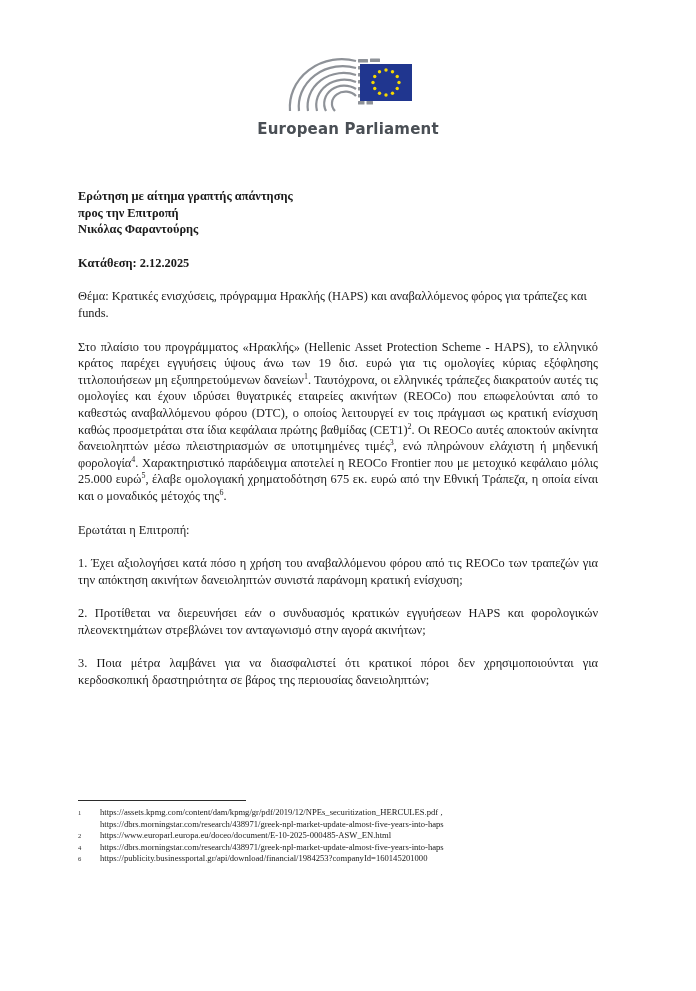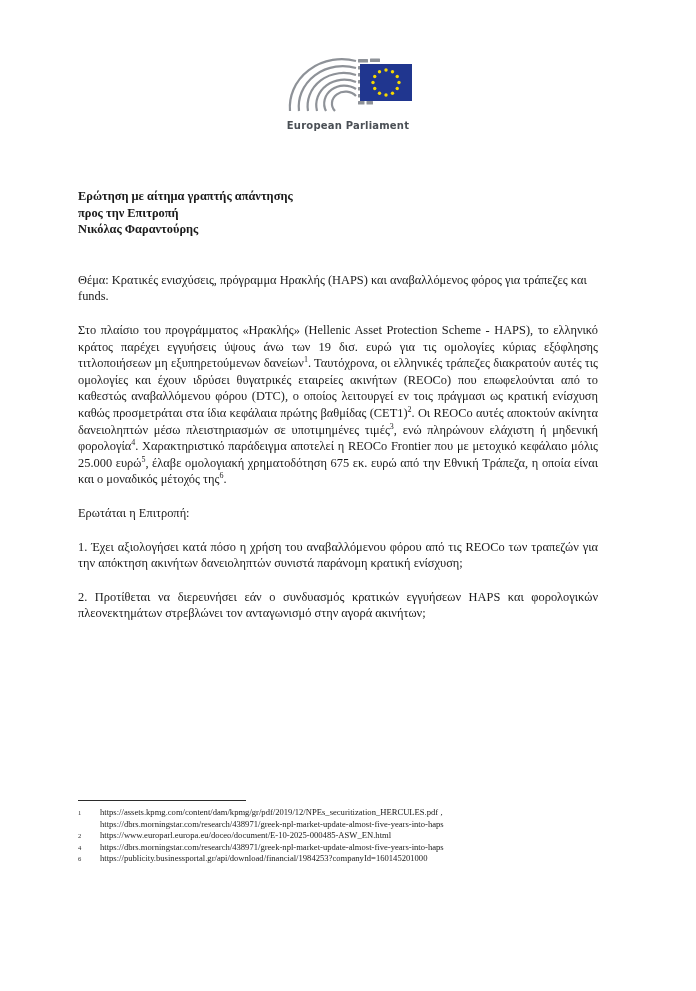--- a/index.html
+++ b/index.html
@@ -34,21 +34,21 @@
     align-items: center;
   }
   .logo-mark {
     width: 132px;
     height: 62px;
     display: block;
   }
   .logo-wordmark {
     margin-top: 6px;
     font-family: "DejaVu Sans", "Liberation Sans", sans-serif;
-    font-size: 10px;
+    font-size: 15px;
     font-weight: 600;
     letter-spacing: 0.2px;
     color: #4a4f55;
     text-align: center;
   }
 
   
   .content {
     position: absolute;
     left: 78px;
@@ -166,20 +166,21 @@
   <div class="content">
 
     <div>
       <div class="hdr-line bold">Ερώτηση με αίτημα γραπτής απάντησης</div>
       <div class="hdr-line bold">προς την Επιτροπή</div>
       <div class="hdr-line bold">Νικόλας Φαραντούρης</div>
     </div>
 
     <div class="gap-md"></div>
 
+    <div class="hdr-line bold">Κατάθεση: 2.12.2025</div>
 
     <div class="gap-md"></div>
 
     <p class="para nojust">Θέμα: Κρατικές ενισχύσεις, πρόγραμμα Ηρακλής (HAPS) και αναβαλλόμενος φόρος για τράπεζες και funds.</p>
 
     <div class="gap-md"></div>
 
     <p class="para"><span>Στο πλαίσιο του προγράμματος «Ηρακλής» (Hellenic Asset Protection Scheme - HAPS), το ελληνικό κράτος παρέχει εγγυήσεις ύψους άνω των 19 δισ. ευρώ για τις ομολογίες κύριας εξόφλησης τιτλοποιήσεων μη εξυπηρετούμενων δανείων</span><sup>1</sup><span>. Ταυτόχρονα, οι ελληνικές τράπεζες διακρατούν αυτές τις ομολογίες και έχουν ιδρύσει θυγατρικές εταιρείες ακινήτων (REOCo) που επωφελούνται από το καθεστώς αναβαλλόμενου φόρου (DTC), ο οποίος λειτουργεί εν τοις πράγμασι ως κρατική ενίσχυση καθώς προσμετράται στα ίδια κεφάλαια πρώτης βαθμίδας (CET1)</span><sup>2</sup><span>. Οι REOCo αυτές αποκτούν ακίνητα δανειοληπτών μέσω πλειστηριασμών σε υποτιμημένες τιμές</span><sup>3</sup><span>, ενώ πληρώνουν ελάχιστη ή μηδενική φορολογία</span><sup>4</sup><span>. Χαρακτηριστικό παράδειγμα αποτελεί η REOCo Frontier που με μετοχικό κεφάλαιο μόλις 25.000 ευρώ</span><sup>5</sup><span>, έλαβε ομολογιακή χρηματοδότηση 675 εκ. ευρώ από την Εθνική Τράπεζα, η οποία είναι και ο μοναδικός μέτοχός της</span><sup>6</sup><span>.</span></p>
 
     <div class="gap-md"></div>
@@ -189,20 +190,21 @@
     <div class="gap-md"></div>
 
     <p class="para">1. Έχει αξιολογήσει κατά πόσο η χρήση του αναβαλλόμενου φόρου από τις REOCo των τραπεζών για την απόκτηση ακινήτων δανειοληπτών συνιστά παράνομη κρατική ενίσχυση;</p>
 
     <div class="gap-md"></div>
 
     <p class="para">2. Προτίθεται να διερευνήσει εάν ο συνδυασμός κρατικών εγγυήσεων HAPS και φορολογικών πλεονεκτημάτων στρεβλώνει τον ανταγωνισμό στην αγορά ακινήτων;</p>
 
     <div class="gap-md"></div>
 
+    <p class="para">3. Ποια μέτρα λαμβάνει για να διασφαλιστεί ότι κρατικοί πόροι δεν χρησιμοποιούνται για κερδοσκοπική δραστηριότητα σε βάρος της περιουσίας δανειοληπτών;</p>
 
   </div>
 
   <div class="footnotes">
     <div class="fn-rule"></div>
     <div id="fn-list">
         <div class="fn-row">
           <div class="fn-num">1</div>
           <div class="fn-body">
             <span class="url-line">https://assets.kpmg.com/content/dam/kpmg/gr/pdf/2019/12/NPEs_securitization_HERCULES.pdf ,</span>

